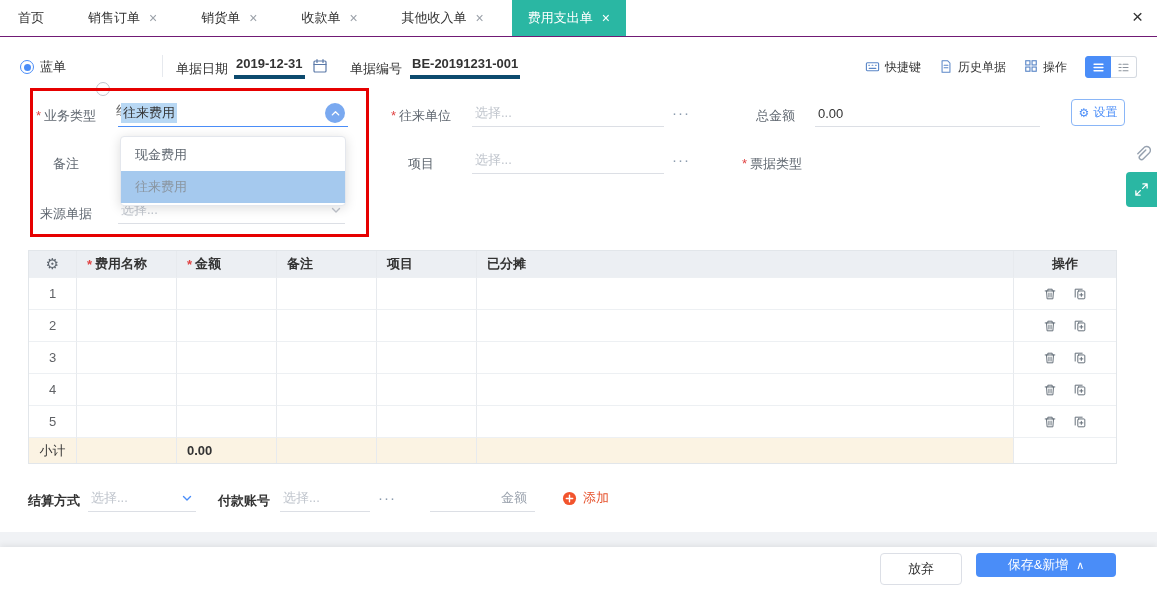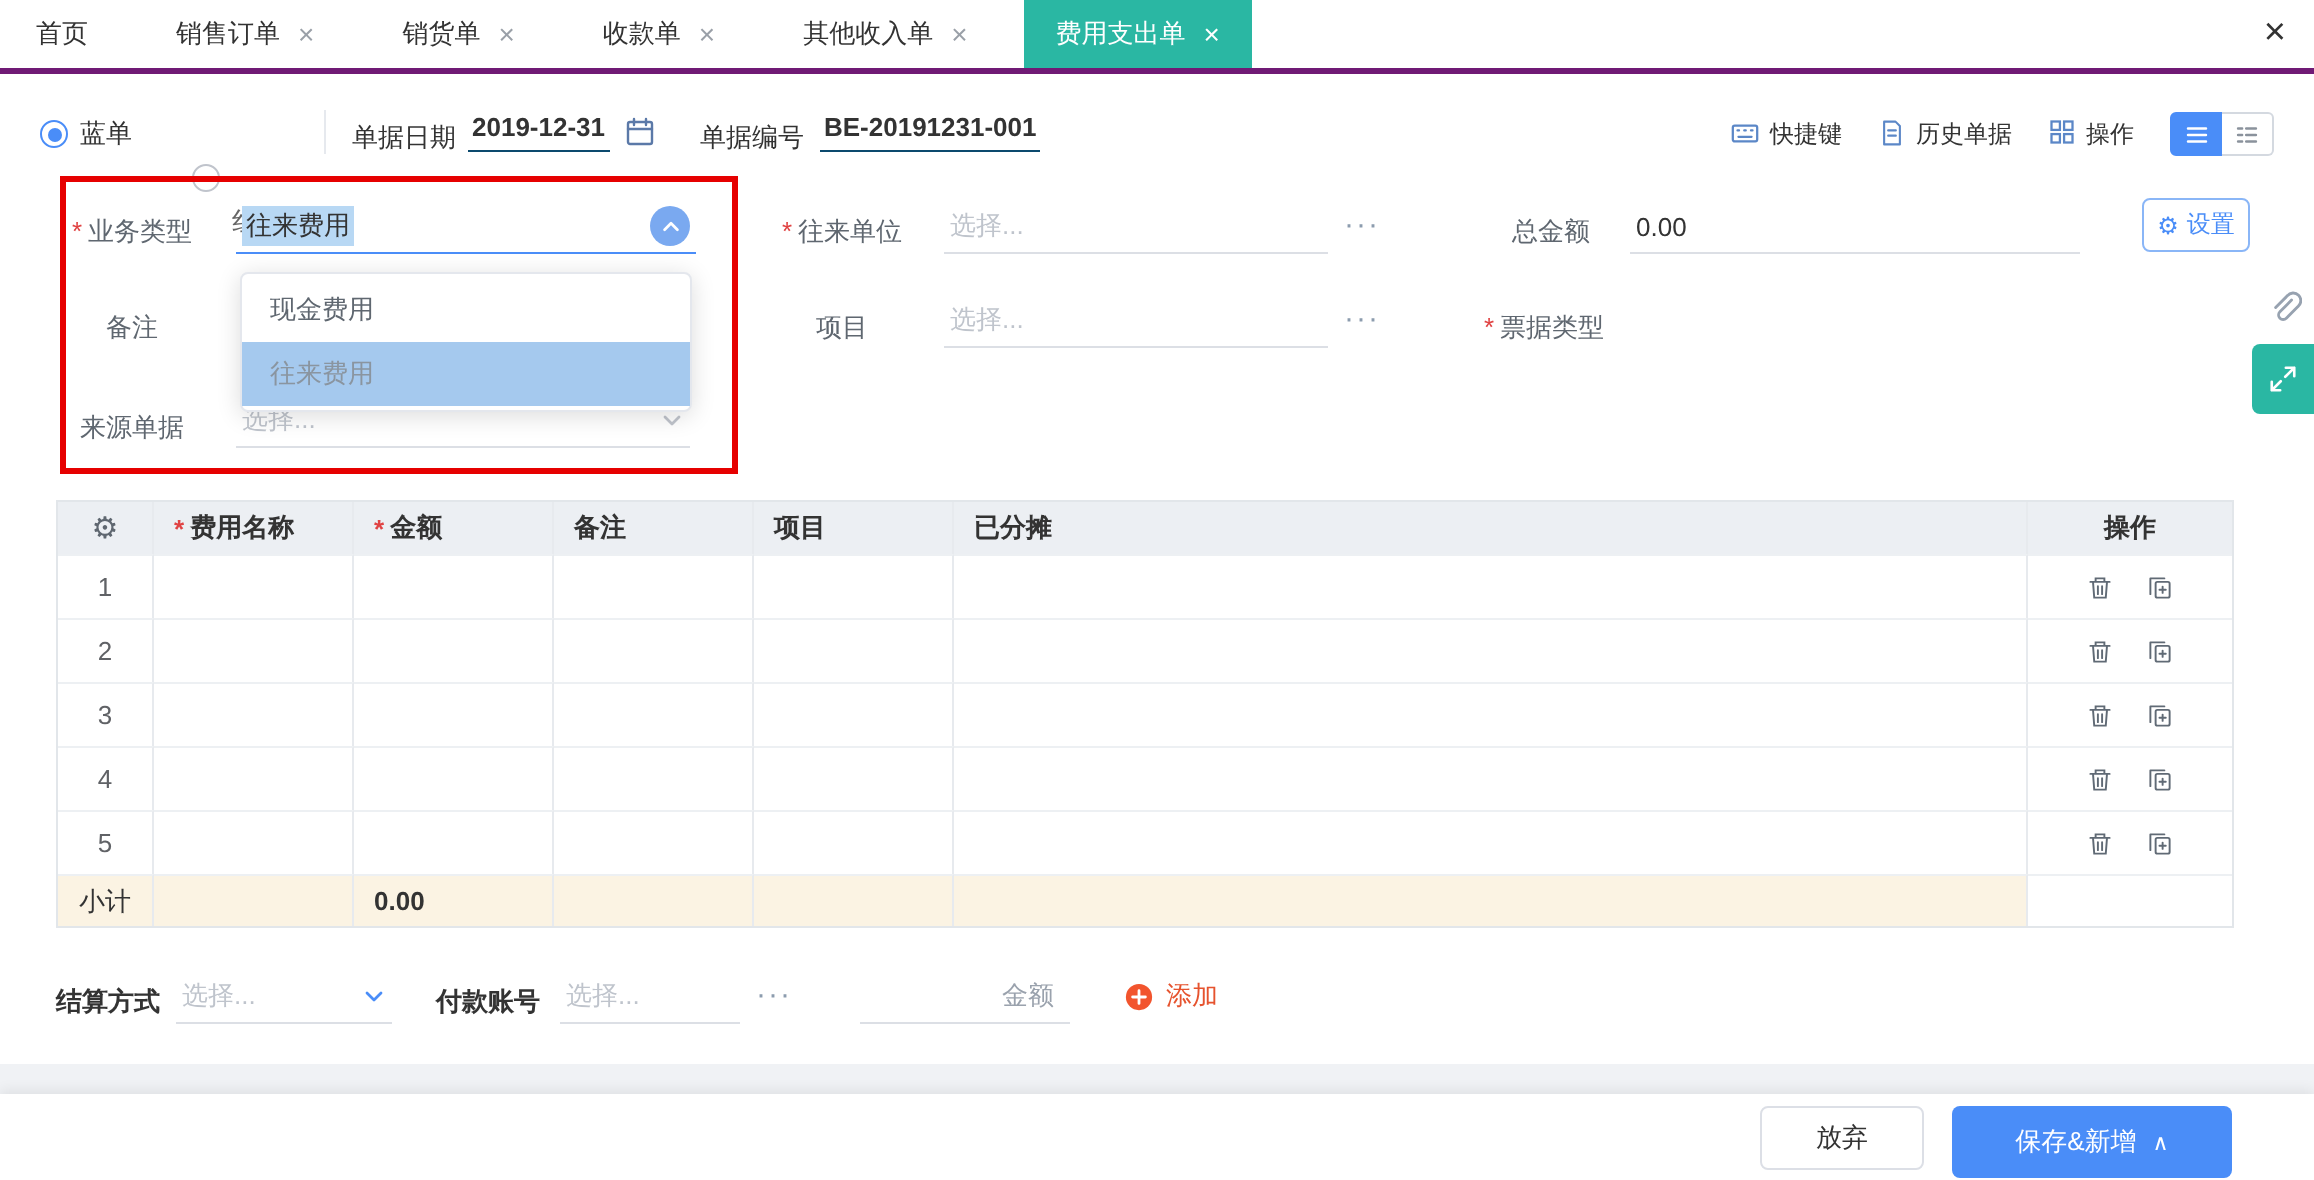--- a/index.html
+++ b/index.html
@@ -1,35 +1,35 @@
 <!DOCTYPE html>
 <html><head>
 <meta charset="utf-8">
 <style>
   * { margin:0; padding:0; box-sizing:border-box; }
   body { background:#fff; font-family:"Liberation Sans","DejaVu Sans",sans-serif; }
   .app { position:relative; width:1157px; height:590px; background:#fff; overflow:hidden; font-size:13px; color:#333; }
   .abs { position:absolute; }
 
   
-  .tabbar { position:absolute; left:0; top:0; width:100%; height:37px; background:#fff; border-bottom:3px solid #701a75; display:flex; align-items:stretch; padding-left:2px; }
+  .tabbar { position:absolute; left:0; top:0; width:100%; height:37px; background:#fff; border-bottom:1px solid #701a75; display:flex; align-items:stretch; padding-left:2px; }
   .tab { display:flex; align-items:center; padding:0 16px; margin-right:12px; font-size:13px; color:#333; cursor:pointer; white-space:nowrap; }
   .tab .tclose { margin-left:9px; color:#9aa0a8; font-size:14px; line-height:1; }
   .tab.active { background:#2ab7a3; color:#fff;justify-content:space-between; }
   .tab.active .tclose { color:#fff; }
   .win-close { position:absolute; right:14px; top:7px; font-size:19px; color:#333; cursor:pointer; line-height:1; }
 
   
   .radio { width:14px; height:14px; border-radius:50%; border:1px solid #c0c4cc; background:#fff; display:inline-flex; align-items:center; justify-content:center; }
   .radio.sel { border-color:#4a8df8; }
   .radio.sel i { width:7px; height:7px; border-radius:50%; background:#4a8df8; display:block; }
   .rgroup { display:flex; align-items:center; gap:6px; }
   .vline { width:1px; height:22px; background:#e6e9ee; }
   .tlabel { color:#333; font-size:13px; }
-  .tvalue { font-weight:bold; color:#333; border-bottom:1px solid #0c4a6e; padding:0 2px 4px 2px; }
+  .tvalue { font-weight:bold; color:#333; border-bottom:4px solid #0c4a6e; padding:0 2px 4px 2px; }
   .tb-right { position:absolute; right:20px; top:56px; display:flex; align-items:center; gap:18px; }
   .tb-item { display:flex; align-items:flex-start; gap:5px; color:#333; font-size:12px; cursor:pointer; }
   .tb-item svg { color:#5b87c7; }
   .tgroup { display:flex; }
   .tg { width:26px; height:22px; display:flex; align-items:center; justify-content:center; border:1px solid #d4d9e0; background:#fff; color:#8a929c; cursor:pointer; }
   .tg.on { background:#4a8df8; border-color:#4a8df8; color:#fff; }
   .tg:first-child { border-radius:3px 0 0 3px; }
   .tg:last-child { border-radius:0 3px 3px 0; border-left:none; }
 
   
@@ -74,21 +74,21 @@
   .gear { font-family:"DejaVu Sans",sans-serif; font-size:15px; color:#5f6770; }
 
   
   .blabel { position:absolute; font-weight:bold; color:#333; font-size:13px; }
   .add-link { position:absolute; left:562px; top:489px; display:flex; align-items:center; gap:6px; color:#e6532e; cursor:pointer; font-size:13px; }
 
   
   .band { position:absolute; left:0; top:532px; width:100%; height:15px; background:#f0f2f5; }
   .bottombar { position:absolute; left:0; top:547px; width:100%; height:43px; background:#fff; box-shadow:0 -2px 6px rgba(0,0,0,.07); }
   .btn-plain { position:absolute; left:880px; top:6px; width:82px; height:32px; border:1px solid #dcdfe6; border-radius:4px; background:#fff; color:#333; font-size:13px; display:flex; align-items:center; justify-content:center; cursor:pointer; }
-  .btn-primary { position:absolute; left:976px; top:6px; width:140px; height:36px; border-radius:4px; background:#4a8df8; color:#fff; font-size:13px; display:flex; align-items:center; justify-content:center; gap:8px; cursor:pointer; }
+  .btn-primary { position:absolute; left:976px; top:6px; width:140px; height:24px; border-radius:4px; background:#4a8df8; color:#fff; font-size:13px; display:flex; align-items:center; justify-content:center; gap:8px; cursor:pointer; }
   .caret { font-size:11px; }
 
   svg { display:block; }
 </style>
 </head>
 <body>
 
 <div class="app">
 
   <div class="tabbar">

